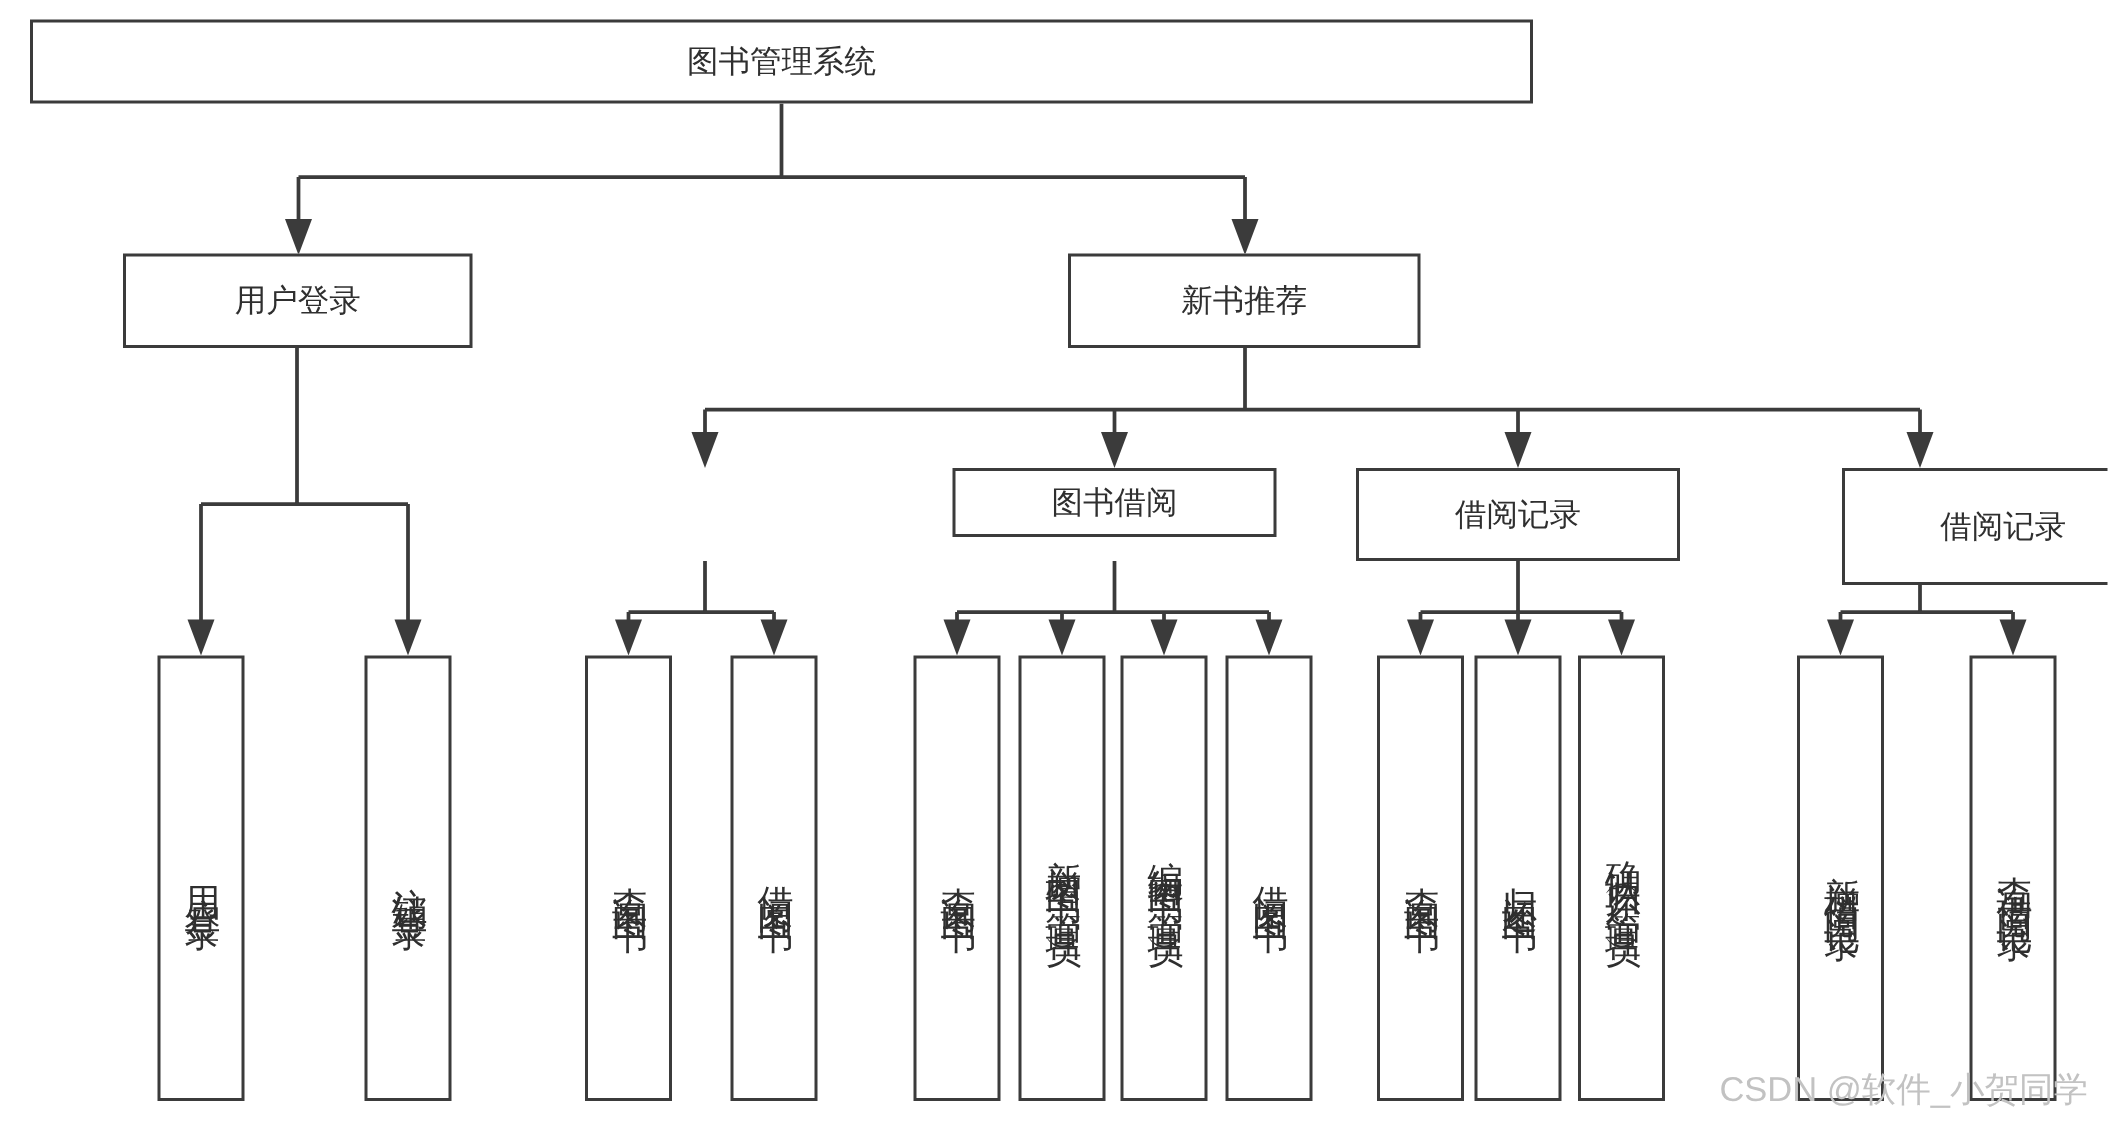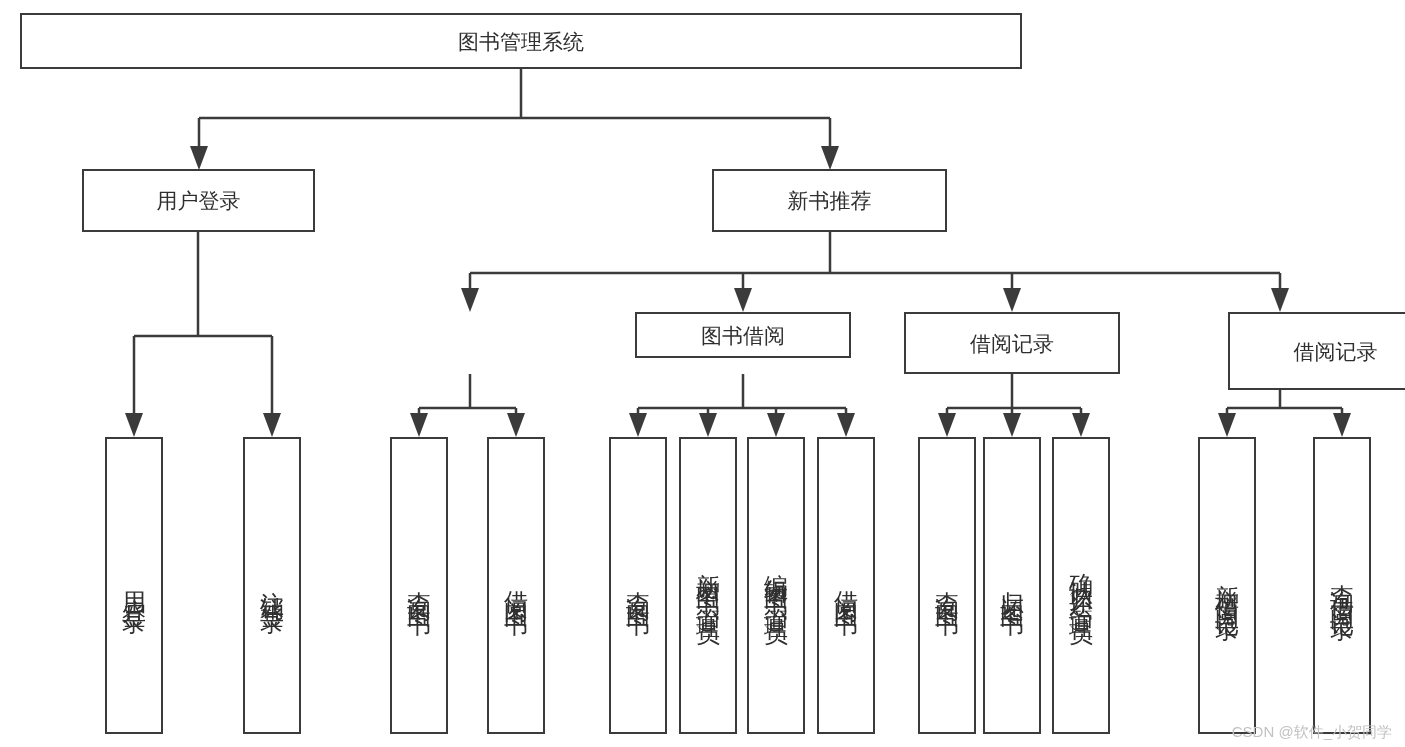--- a/index.html
+++ b/index.html
@@ -55,21 +55,21 @@
     text-orientation:mixed;
     font-size:24px;
     line-height:1;
     letter-spacing:7px;
     max-height:100%;
   }
   .watermark{
     position:absolute;
     right:13px;
     bottom:5px;
-    font-size:15px;
+    font-size:23px;
     color:var(--watermark);
     z-index:5;
     white-space:nowrap;
   }
 </style>
 </head>
 <body>
 
 <div class="stage">
 

